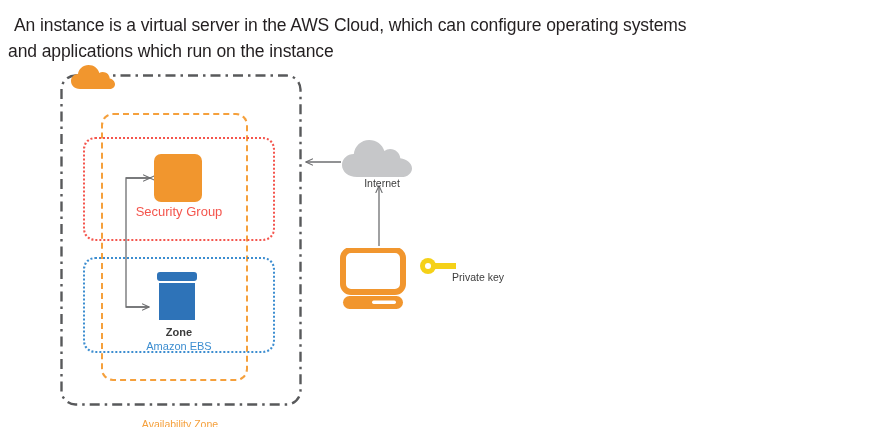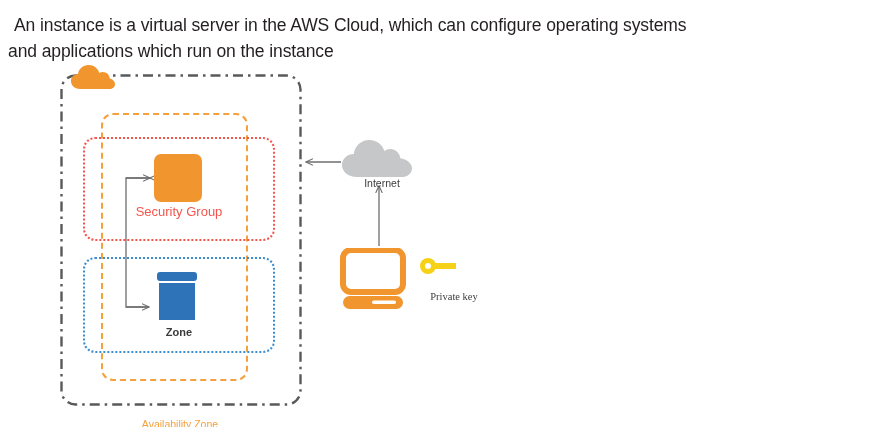--- a/index.html
+++ b/index.html
@@ -119,22 +119,22 @@
   #internet-cloud-icon { position: absolute; left: 341px; top: 74px; }
   #internet-label {
     left: 327px; top: 119px; width: 110px;
     font-size: 10.5px; color: #3c3c3c;
   }
 
   
   #client-monitor-icon { position: absolute; left: 340px; top: 190px; }
   #private-key-icon { position: absolute; left: 419px; top: 199px; }
   #private-key-label {
-    left: 404px; top: 233px; width: 100px;
-    font-size: 10.5px; color: #3c3c3c; text-align: center; font-family: Liberation Serif, serif;
+    left: 404px; top: 213px; width: 100px;
+    font-size: 10.5px; color: #3c3c3c; text-align: right;
   }
 
   
   #connectors { position: absolute; left: 0; top: 0; }
 </style>
 </head>
 <body>
 
 <div id="caption">
   <span class="cap-line first">An instance is a virtual server in the AWS Cloud, which can configure operating systems</span>
@@ -181,20 +181,21 @@
   <div class="lbl" id="instance-labels">
     <div class="l2">Security Group</div>
   </div>
 
   <svg id="ebs-icon" width="44" height="52" viewBox="0 0 44 52">
     <path d="M5,2 h34 a3,3 0 0 1 3,3 v3 a3,3 0 0 1 -3,3 h-34 a3,3 0 0 1 -3,-3 v-3 a3,3 0 0 1 3,-3 z" fill="#2e73b8"></path>
     <rect x="4" y="13" width="36" height="37" fill="#2e73b8"></rect>
   </svg>
   <div class="lbl" id="ebs-labels">
     <div class="l1">Zone</div>
+    <div class="l2">Amazon EBS</div>
   </div>
 
   <svg id="internet-cloud-icon" width="72" height="48" viewBox="0 0 72 48">
     <path d="M16,45 C7,45 1,39.5 1,33 C1,26.8 6.4,22 12.8,22
              C13.6,14.3 20,8 28.2,8 C35.4,8 41.4,12.6 43.4,19
              C45,17.7 47,17 49.2,17 C54.5,17 58.8,21 59.3,26.2
              C65.8,27.2 71,31.2 71,36.4 C71,41.2 66.4,45 60.6,45 Z" fill="#c6c7c9"></path>
   </svg>
   <div class="lbl" id="internet-label">Internet</div>
 

